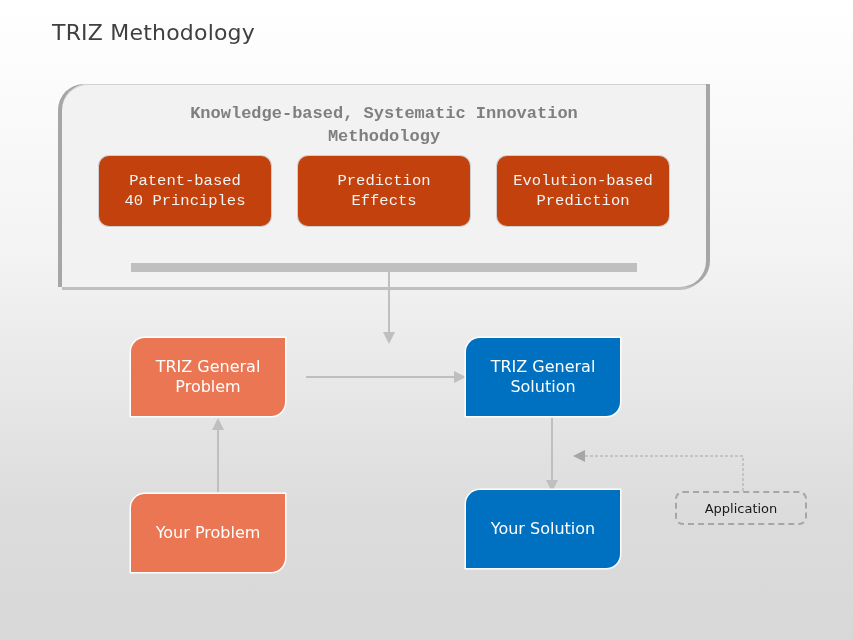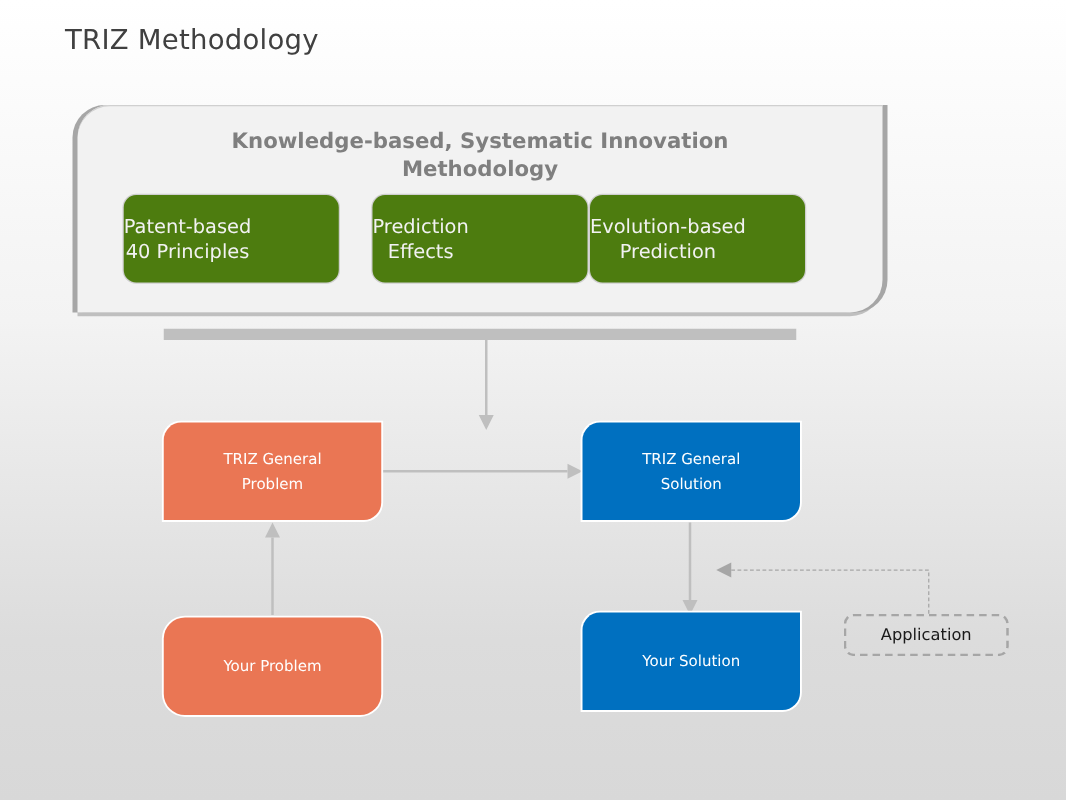--- a/index.html
+++ b/index.html
@@ -6,47 +6,48 @@
   body {
     width: 853px; height: 640px; position: relative; overflow: hidden;
     background: linear-gradient(to bottom, #ffffff 0%, #f3f3f3 40%, #dcdcdc 80%, #d8d8d8 100%);
     font-family: "DejaVu Sans", sans-serif;
   }
   .title {
     position: absolute; left: 52px; top: 20px;
     font-size: 22px; color: #404040; font-weight: normal; letter-spacing: 0.2px;
   }
   .kb-panel {
-    position: absolute; left: 62px; top: 84px; width: 644px; height: 166px;
+    position: absolute; left: 62px; top: 84px; width: 644px; height: 203px;
     background: #f2f2f2;
     border-top-left-radius: 26px; border-bottom-right-radius: 26px;
     box-shadow: -4px 0 0 #a6a6a6, 4px 0 0 #a6a6a6, 0 3px 0 #bfbfbf, 0 1px 0 #d0d0d0 inset;
+    font-family: Liberation Mono, monospace;
   }
   .kb-title {
     position: absolute; left: 0; right: 0; top: 18px;
     text-align: center; font-weight: bold; font-size: 17px; color: #7f7f7f; line-height: 23px;
   }
   .kb-box {
     position: absolute; top: 72px; width: 172px; height: 70px;
-    background: #4d7c0f; border-radius: 10px;
+    background: #c2410c; border-radius: 10px;
     box-shadow: 0 0 0 1px #cfcfcf;
-    display: flex; align-items: center; justify-content: flex-start; text-align: center;
+    display: flex; align-items: center; justify-content: center; text-align: center;
     color: #f2f2f2; font-size: 15.5px; line-height: 20px;
   }
   .kb-box span { white-space: pre-line; }
   .bar {
     position: absolute; left: 131px; top: 263px; width: 506px; height: 9px;
     background: #bfbfbf;
   }
   .node {
-    position: absolute; width: 174px; height: 78px;
+    position: absolute; width: 154px; height: 78px;
     border-top-left-radius: 14px; border-bottom-right-radius: 14px;
     box-shadow: 0 0 0 1.5px #ffffff;
     display: flex; align-items: center; justify-content: center; text-align: center;
-    color: #ffffff; font-size: 12px; line-height: 20px;
+    color: #ffffff; font-size: 16px; line-height: 20px;
   }
   .node span { white-space: pre-line; }
   .orange { background: #ea7654; }
   .blue { background: #0070c0; }
   .app-box {
     position: absolute; left: 675px; top: 491px; width: 132px; height: 34px;
     border: 2px dashed #a6a6a6; border-radius: 8px; box-sizing: border-box;
     display: flex; align-items: center; justify-content: center;
     color: #1a1a1a; font-size: 13px;
   }
@@ -63,21 +64,21 @@
     <div>Methodology</div>
   </div>
   <div class="kb-box" style="left:37px;">
     <span>Patent-based
 40 Principles</span>
   </div>
   <div class="kb-box" style="left:236px;">
     <span>Prediction
 Effects</span>
   </div>
-  <div class="kb-box" style="left:410px;">
+  <div class="kb-box" style="left:435px;">
     <span>Evolution-based
 Prediction</span>
   </div>
 </div>
 
 <div class="bar"></div>
 
 <svg class="connectors" width="853" height="640">
 
   <line x1="389" y1="272" x2="389" y2="332" stroke="#bfbfbf" stroke-width="2"></line>
@@ -97,21 +98,21 @@
 </svg>
 
 <div class="node orange" style="left:131px; top:338px;">
   <span>TRIZ General
 Problem</span>
 </div>
 <div class="node blue" style="left:466px; top:338px;">
   <span>TRIZ General
 Solution</span>
 </div>
-<div class="node orange" style="left:131px; top:494px;border-radius:17px;">
+<div class="node orange" style="left:131px; top:494px;">
   <span>Your Problem</span>
 </div>
 <div class="node blue" style="left:466px; top:490px;">
   <span>Your Solution</span>
 </div>
 
 <div class="app-box">
   <span>Application</span>
 </div>
 

